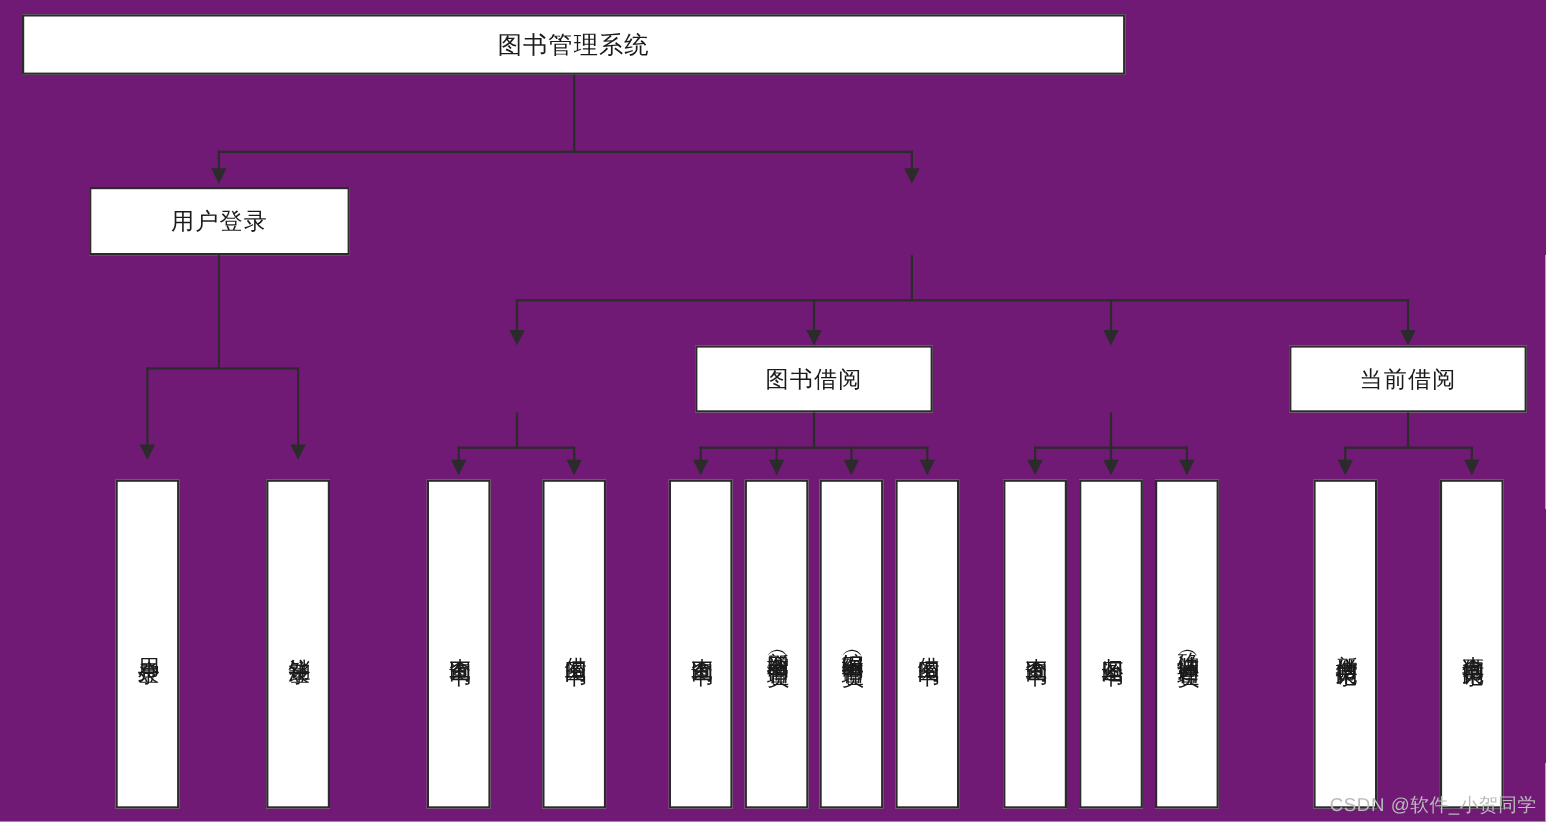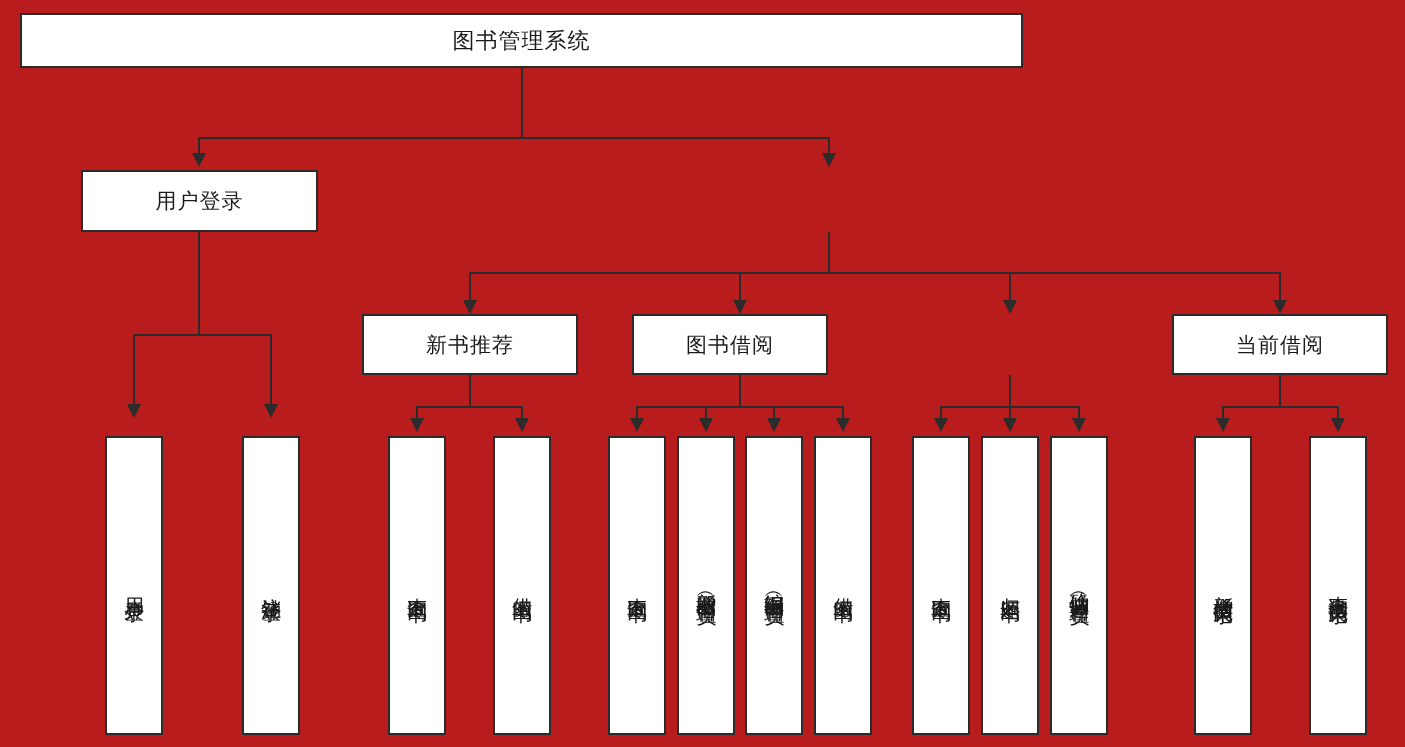--- a/index.html
+++ b/index.html
@@ -5,21 +5,21 @@
   * { box-sizing: border-box; }
   html, body {
     margin: 0; padding: 0;
     background: #ffffff;
     font-family: "Liberation Sans", "DejaVu Sans", sans-serif;
   }
   #canvas {
     position: relative;
     width: 1405px;
     height: 747px;
-    background: #b91c1c;
+    background: #701a75;
     overflow: hidden;
   }
   
   .node {
     position: absolute;
     background: #ffffff;
     border: 2px solid #2b2b2b;
     display: flex;
     align-items: center;
     justify-content: center;
@@ -107,24 +107,21 @@
   <div class="ln h" style="left:469px; top:272px; width:812px; height:2px;"></div>
   <div class="ln v" style="left:469px; top:272px; width:2px; height:30px;"></div>
   <div class="arrow" style="left:463px; top:300px;"></div>
   <div class="ln v" style="left:739px; top:272px; width:2px; height:30px;"></div>
   <div class="arrow" style="left:733px; top:300px;"></div>
   <div class="ln v" style="left:1009px; top:272px; width:2px; height:30px;"></div>
   <div class="arrow" style="left:1003px; top:300px;"></div>
   <div class="ln v" style="left:1279px; top:272px; width:2px; height:30px;"></div>
   <div class="arrow" style="left:1273px; top:300px;"></div>
 
-  <div class="node h" style="left:362px; top:314px; width:216px; height:61px;">
-    <span>新书推荐</span>
-  </div>
-  <div class="node h" style="left:632px; top:314px; width:196px; height:61px;">
+  <div class="node h" style="left:632px; top:314px; width:216px; height:61px;">
     <span>图书借阅</span>
   </div>
   <div class="node h" style="left:1172px; top:314px; width:216px; height:61px;">
     <span>当前借阅</span>
   </div>
 
   <div class="ln v" style="left:469px; top:375px; width:2px; height:32px;"></div>
   <div class="ln h" style="left:416px; top:406px; width:106px; height:2px;"></div>
   <div class="ln v" style="left:416px; top:406px; width:2px; height:14px;"></div>
   <div class="arrow" style="left:410px; top:418px;"></div>
@@ -195,14 +192,15 @@
     <span class="vtxt">确认归还（管理员）</span>
   </div>
 
   <div class="node leaf" style="left:1194px; top:436px; width:58px; height:299px;">
     <span class="vtxt">新增借阅记录</span>
   </div>
   <div class="node leaf" style="left:1309px; top:436px; width:58px; height:299px;">
     <span class="vtxt">查询借阅记录</span>
   </div>
 
+  <div id="watermark">CSDN @软件_小贺同学</div>
 
 </div>
 
 </body></html>

